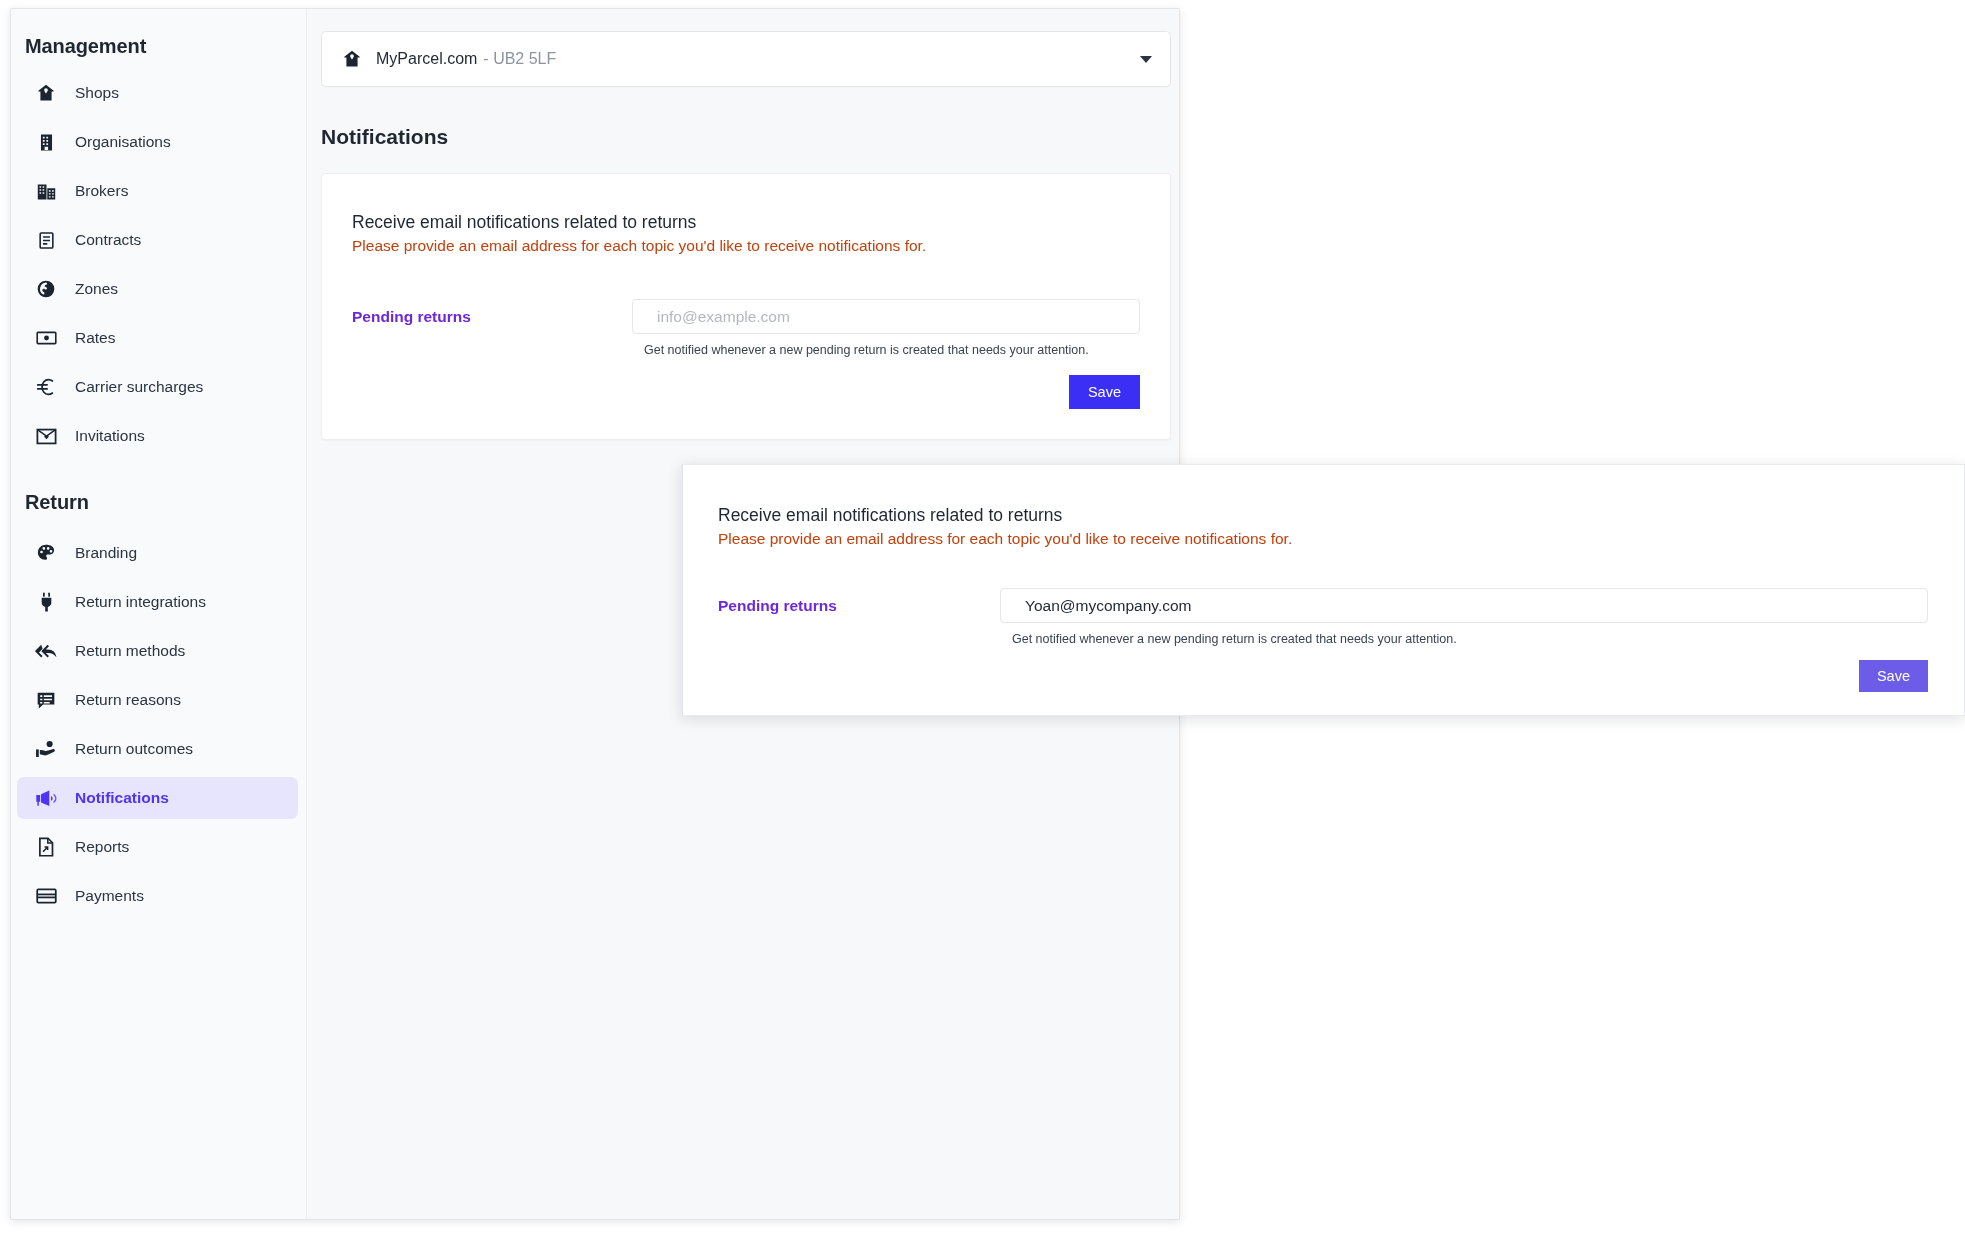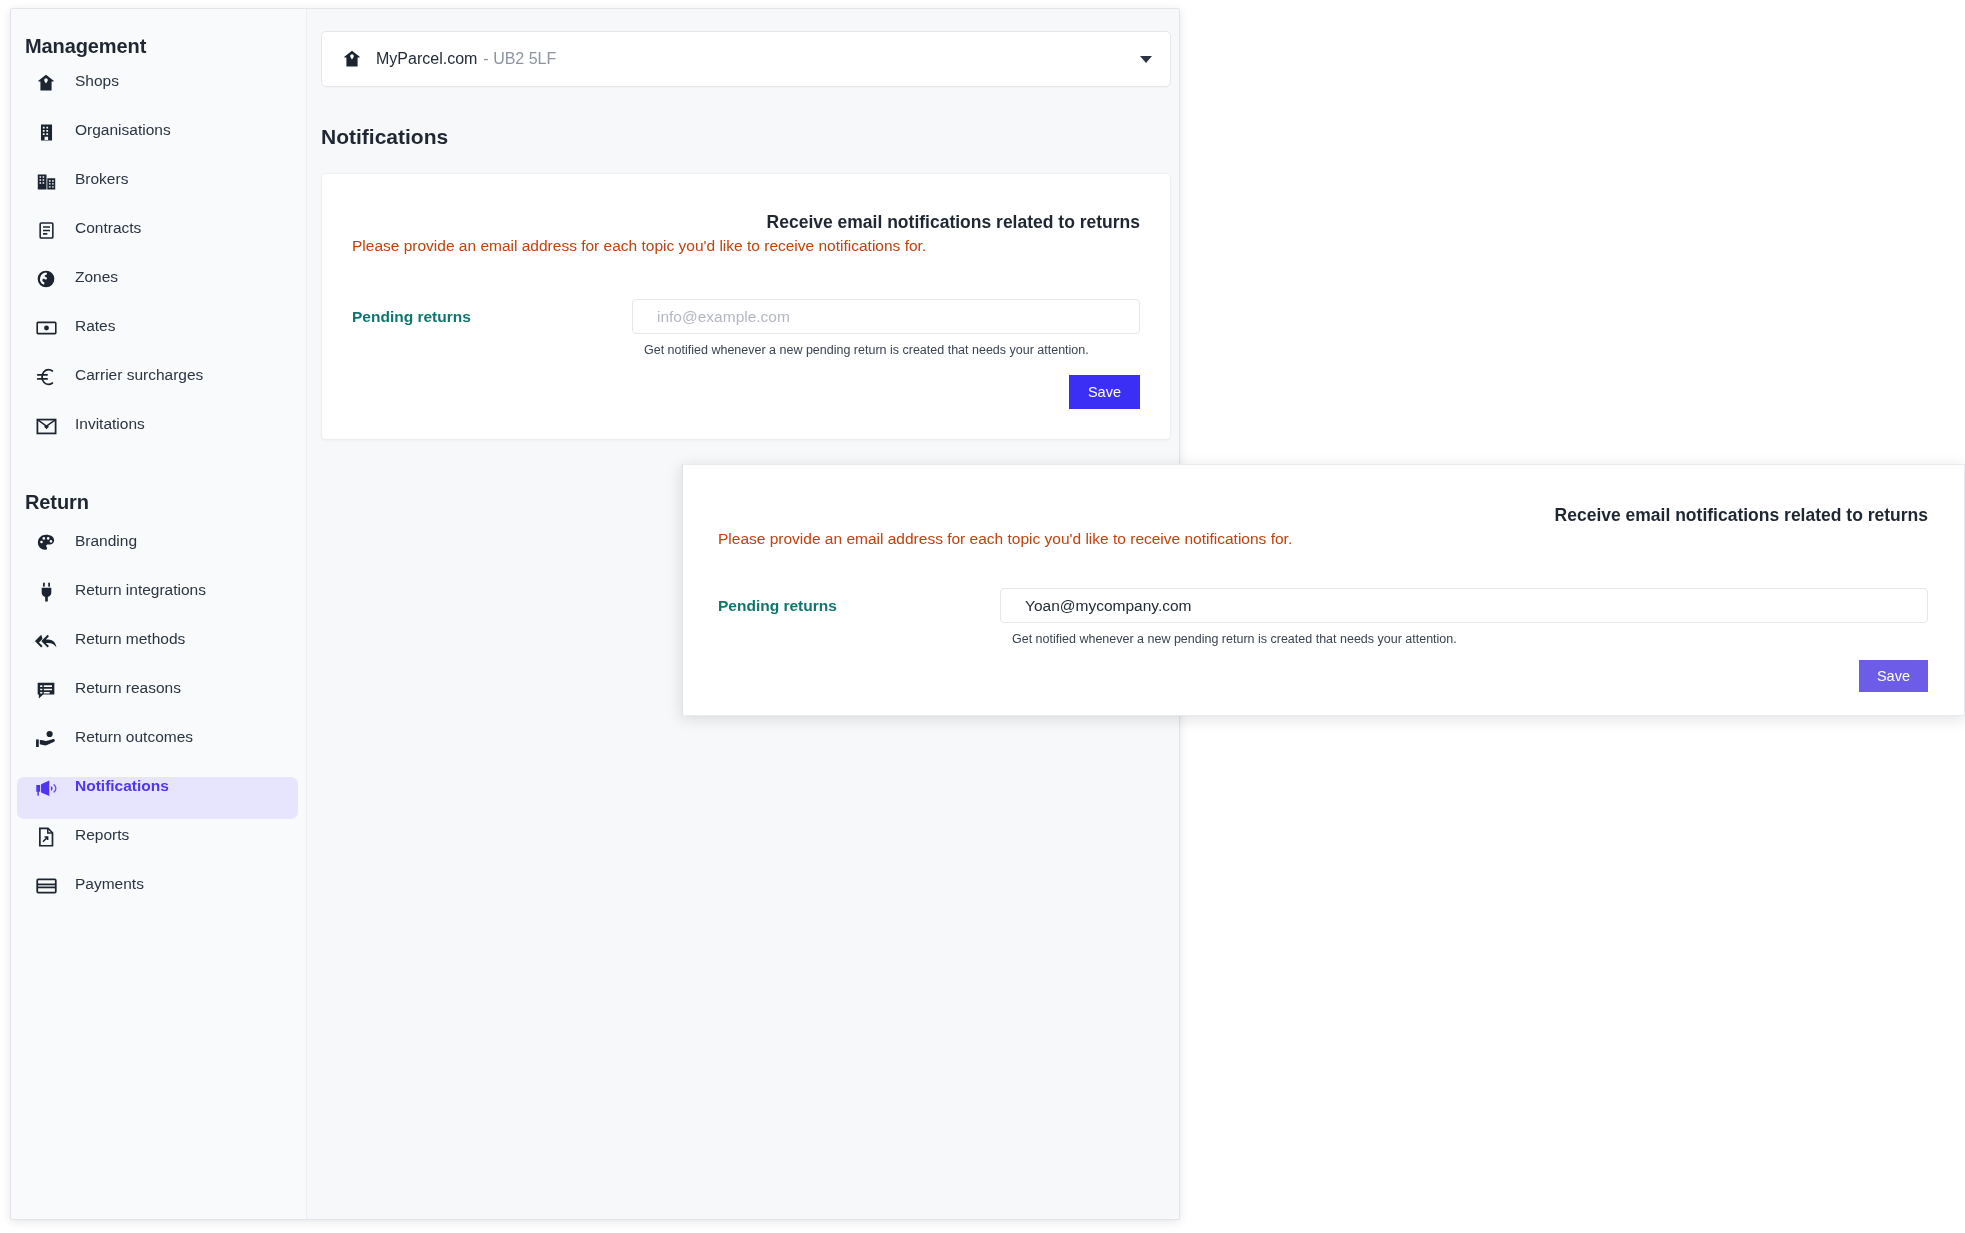--- a/index.html
+++ b/index.html
@@ -41,21 +41,21 @@
     font-weight: bold;
     color: #1f2733;
     padding: 0 0 0 14px;
     margin-bottom: 14px;
     letter-spacing: -0.1px;
   }
   .side-heading.second { margin-top: 34px; margin-bottom: 18px; }
 
   .nav-item {
     display: flex;
-    align-items: flex-start;
+    align-items: center;
     height: 42px;
     margin: 0 8px 7px 6px;
     padding-left: 16px;
     border-radius: 7px;
     cursor: pointer;
     color: #2b3442;
     font-size: 15.5px;
   }
   .nav-item .ico {
     width: 26px;
@@ -118,40 +118,39 @@
   .card {
     background: #ffffff;
     border: 1px solid #eceef1;
     border-radius: 4px;
     margin: 0 8px 0 14px;
     padding: 38px 30px 30px 30px;
     box-shadow: 0 1px 2px rgba(16,24,40,0.03);
   }
   .card-title {
     font-size: 17.5px;
-    font-weight: bold;
+    font-weight: normal;
     color: #1f2733;
     margin-bottom: 4px;
-    text-align: right;
   }
   .card-sub {
     font-size: 15.5px;
     color: #c2410c;
     margin-bottom: 44px;
   }
   .field-row {
     display: flex;
     align-items: flex-start;
   }
   .field-label {
     width: 280px;
     flex: 0 0 280px;
     font-size: 15.5px;
     font-weight: bold;
-    color: #0f766e;
+    color: #6d28d9;
     padding-top: 9px;
   }
   .field-col { flex: 1 1 auto; }
   .email-input {
     width: 100%;
     height: 35px;
     border: 1px solid #e4e6ea;
     border-radius: 4px;
     font-size: 15.5px;
     font-family: "Liberation Sans", sans-serif;

